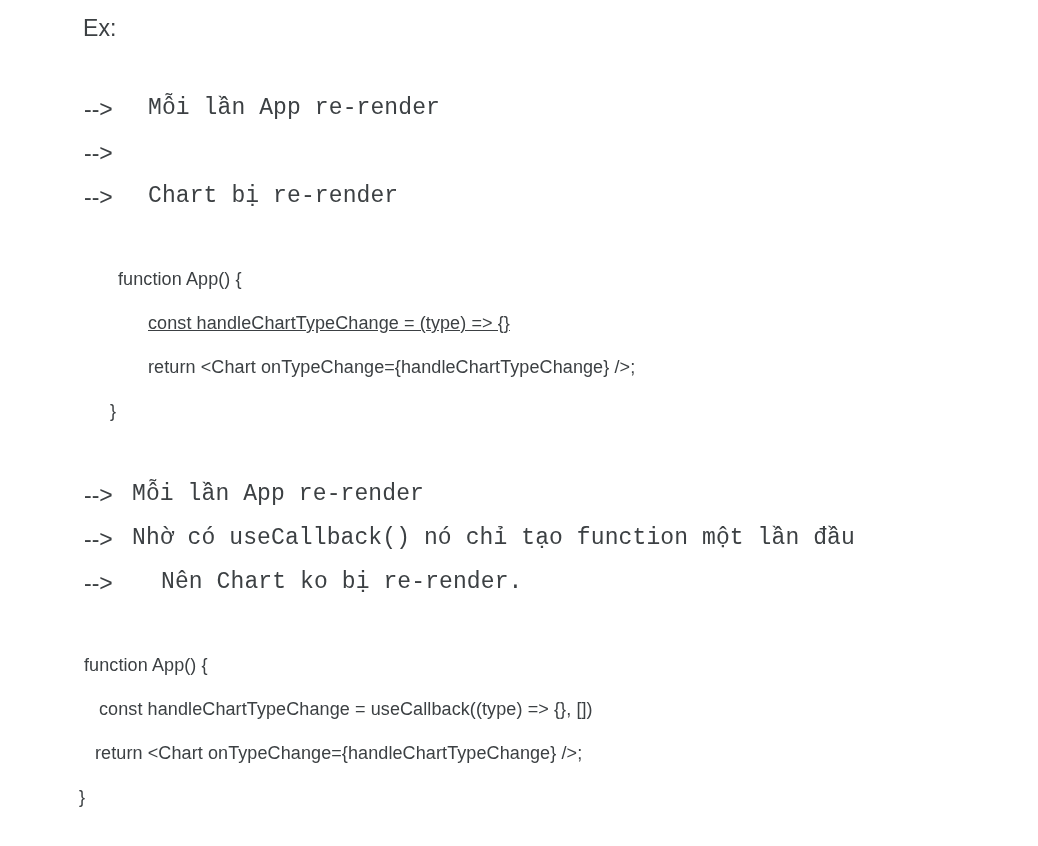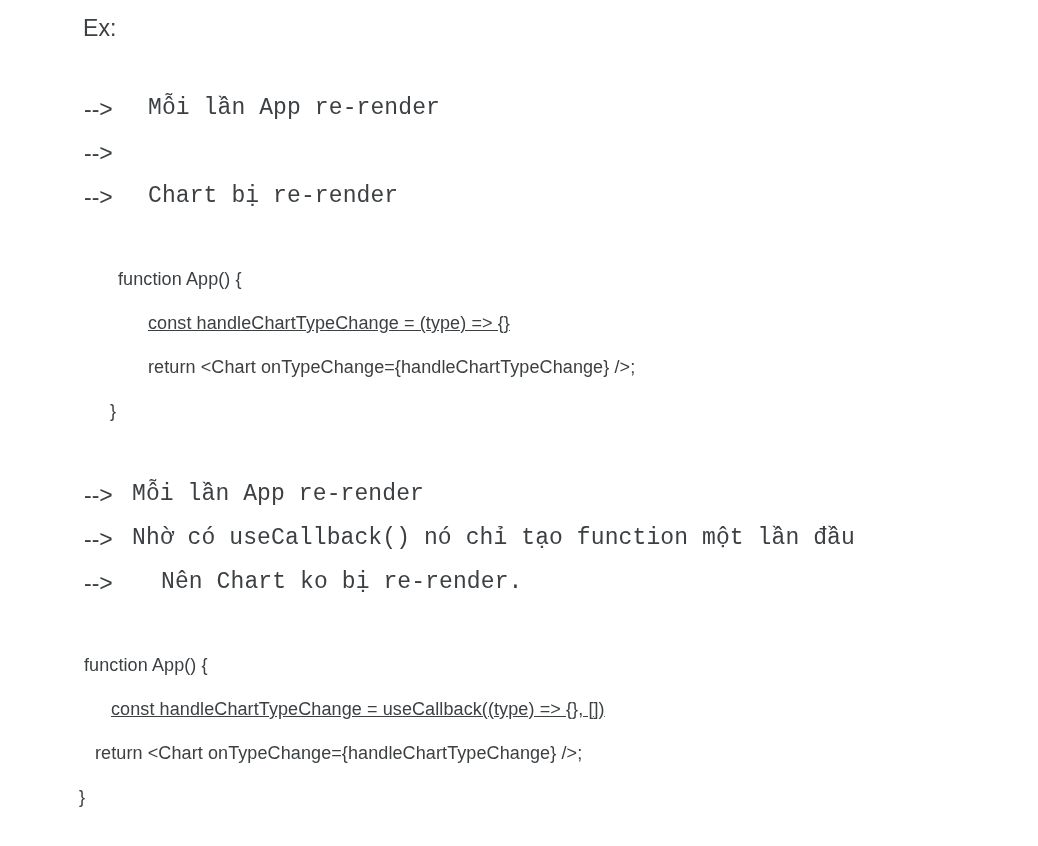--- a/index.html
+++ b/index.html
@@ -70,17 +70,17 @@
   <div class="line bullet-line arrow" style="left:84px; top:480px;">--&gt;</div>
   <div class="line bullet-line" style="left:132px; top:479px;">Mỗi lần App re-render</div>
 
   <div class="line bullet-line arrow" style="left:84px; top:524px;">--&gt;</div>
   <div class="line bullet-line" style="left:132px; top:523px;">Nhờ có useCallback() nó chỉ tạo function một lần đầu</div>
 
   <div class="line bullet-line arrow" style="left:84px; top:568px;">--&gt;</div>
   <div class="line bullet-line" style="left:132px; top:567px;margin-left:29px;">Nên Chart ko bị re-render.</div>
 
   <div class="line code-line" style="left:84px; top:650px;">function App() {</div>
-  <div class="line code-line" style="left:111px; top:694px;text-decoration:underline;">const handleChartTypeChange = useCallback((type) =&gt; {}, [])</div>
+  <div class="line code-line" style="left:99px; top:694px;">const handleChartTypeChange = useCallback((type) =&gt; {}, [])</div>
   <div class="line code-line" style="left:95px; top:738px;">return &lt;Chart onTypeChange={handleChartTypeChange} /&gt;;</div>
   <div class="line code-line" style="left:79px; top:782px;">}</div>
 
 </div>
 
 </body></html>

